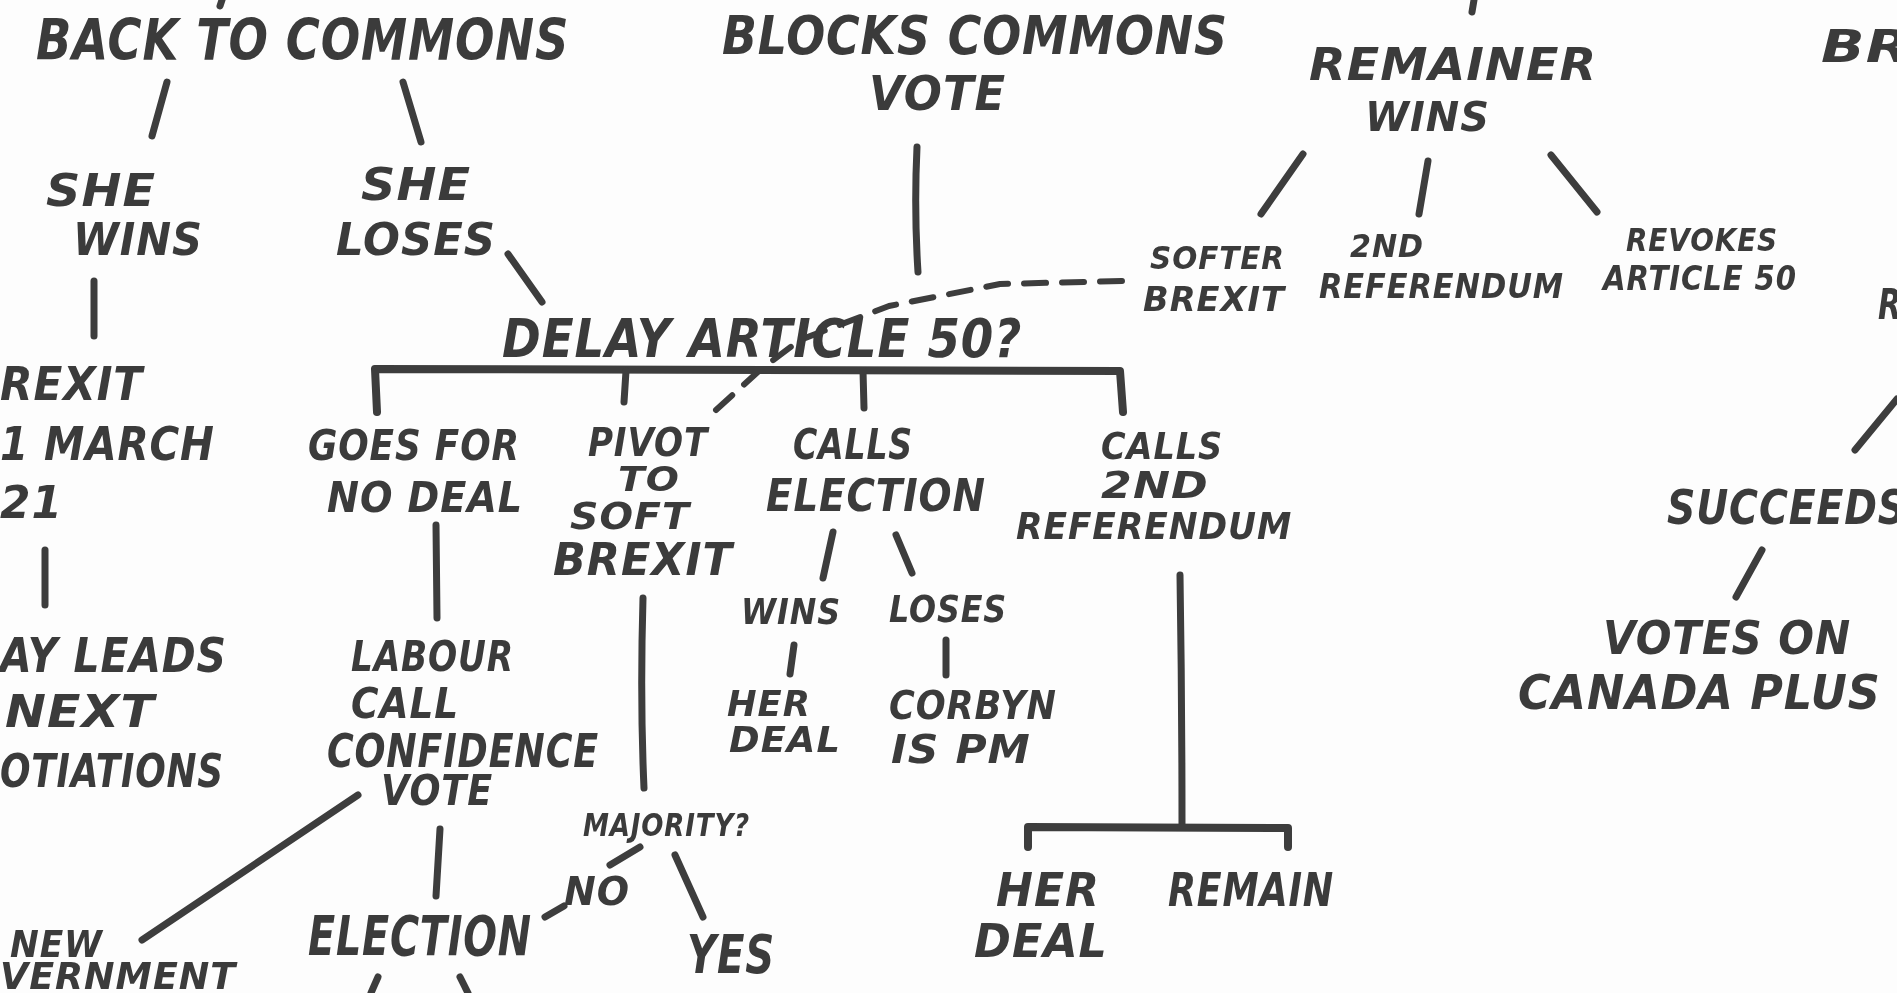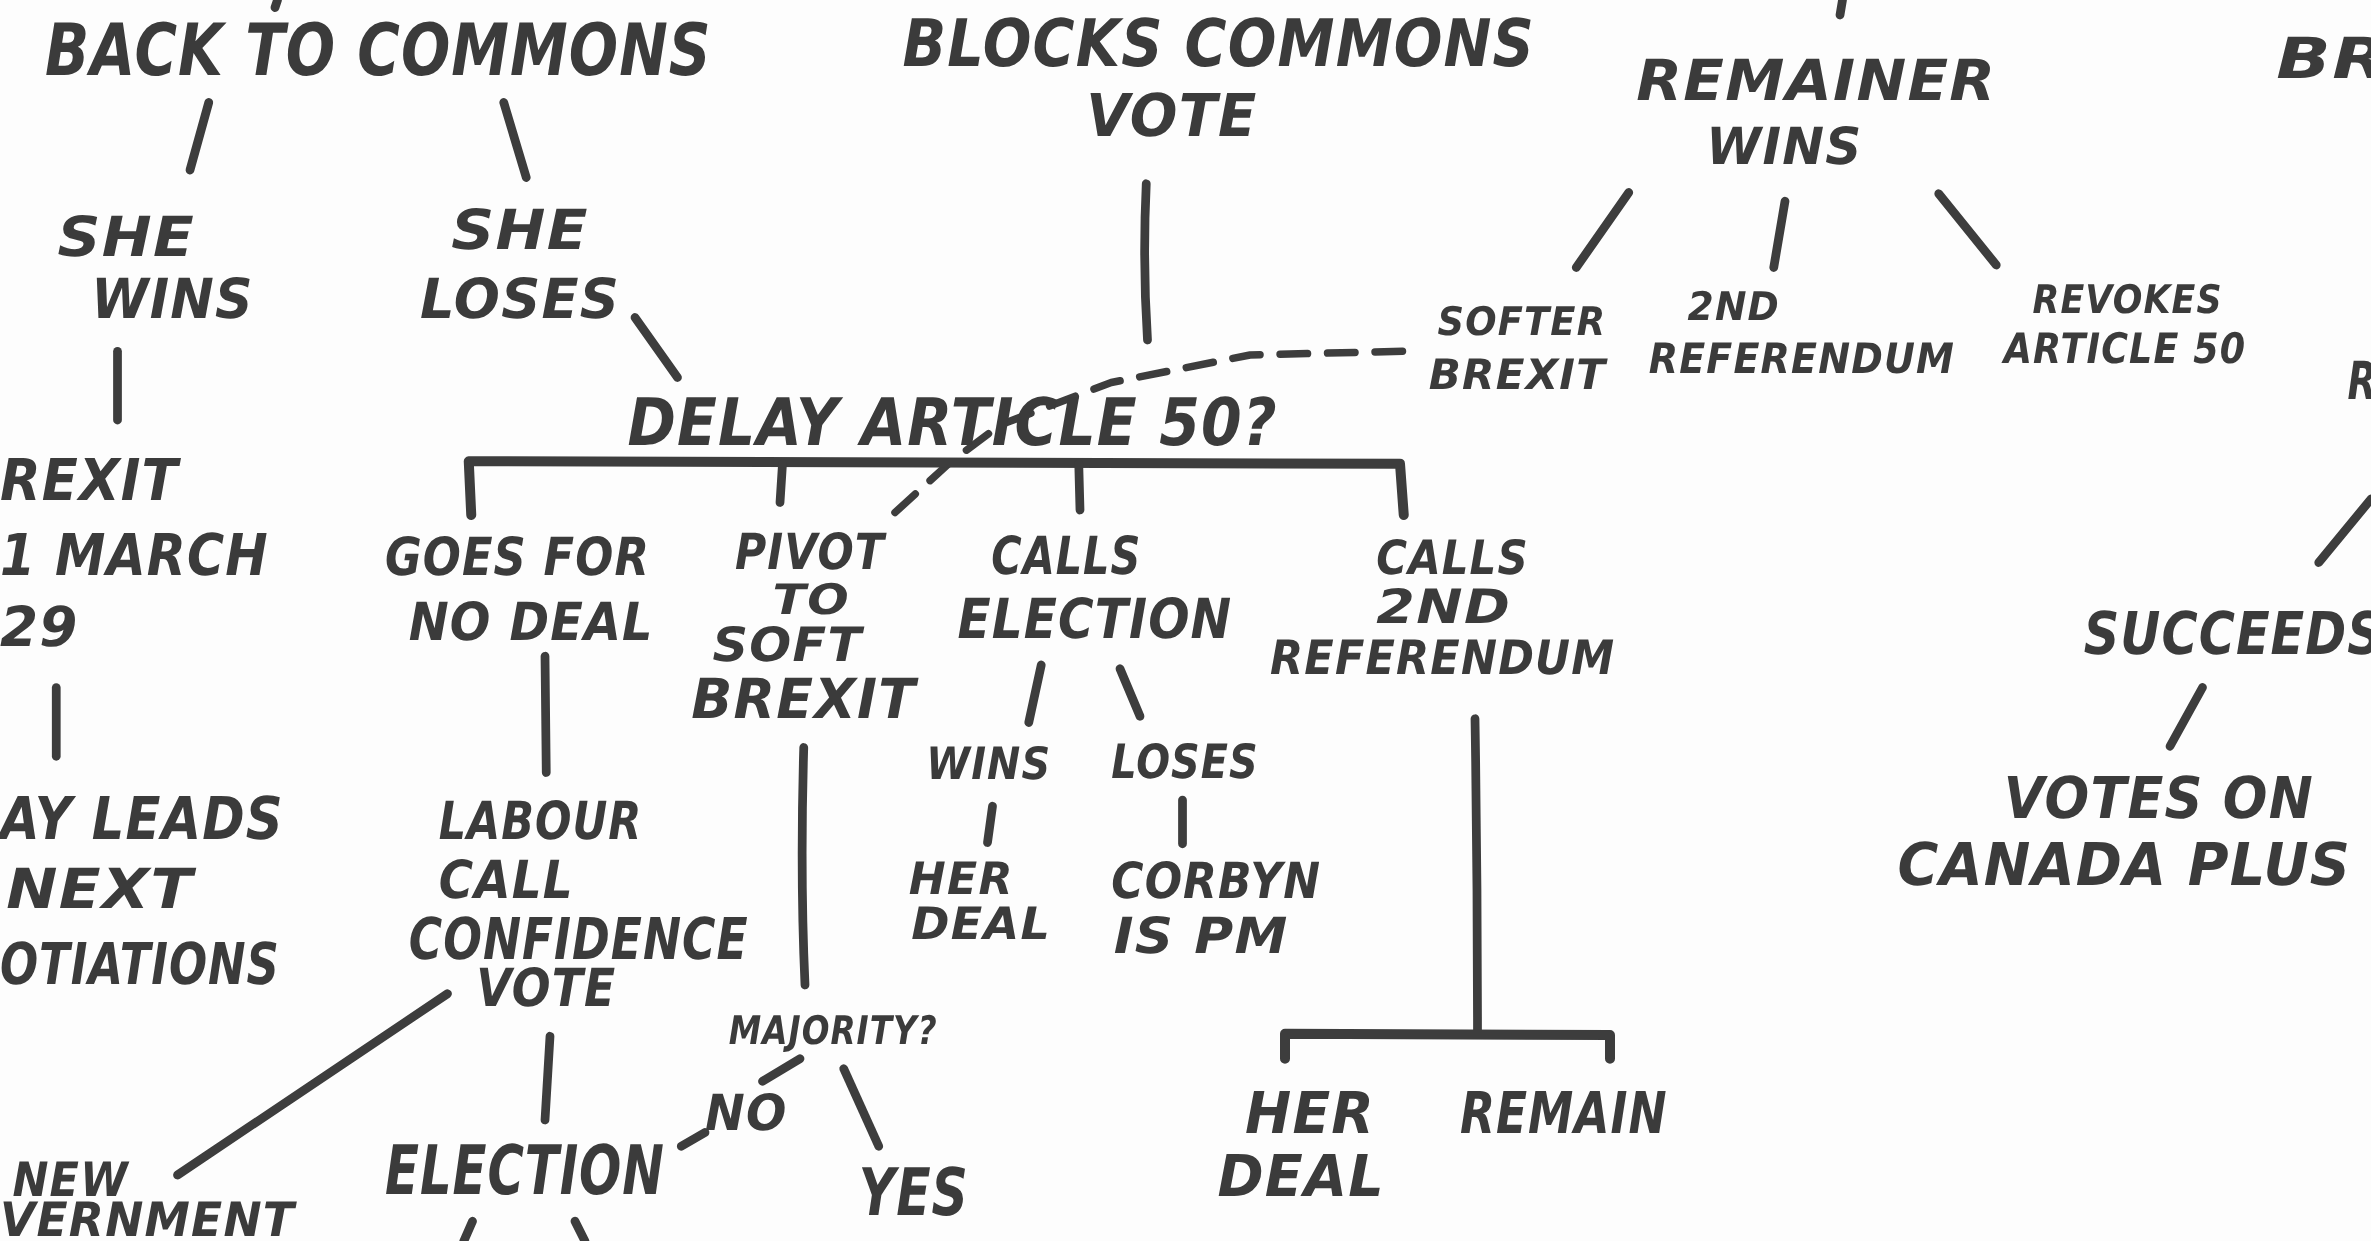--- a/index.html
+++ b/index.html
@@ -93,21 +93,21 @@
   <div class="lbl" style="left: 1821px; top: 24px; font-size: 45.15px; transform: scaleX(1.265);">BR</div>
 
   <div class="lbl" style="left: 46px; top: 169px; font-size: 44.1px; transform: scaleX(1.081);">SHE</div>
   <div class="lbl" style="left: 73px; top: 218px; font-size: 44.1px; transform: scaleX(0.944);">WINS</div>
 
   <div class="lbl" style="left: 361px; top: 163px; font-size: 44.1px; transform: scaleX(1.081);">SHE</div>
   <div class="lbl" style="left: 336px; top: 218px; font-size: 44.1px; transform: scaleX(0.984);">LOSES</div>
 
   <div class="lbl" style="left: 0px; top: 361px; font-size: 46.2px; transform: scaleX(0.914);">REXIT</div>
   <div class="lbl" style="left: 0px; top: 421px; font-size: 46.2px; transform: scaleX(0.877);">1 MARCH</div>
-  <div class="lbl" style="left: 0px; top: 481px; font-size: 44.1px; transform: scaleX(0.994);">29</div>
+  <div class="lbl" style="left: 0px; top: 481px; font-size: 44.1px; transform: scaleX(0.994);">21</div>
 
   <div class="lbl" style="left: 0px; top: 632px; font-size: 47.25px; transform: scaleX(0.866);">AY LEADS</div>
   <div class="lbl" style="left: 5px; top: 690px; font-size: 44.1px; transform: scaleX(1.11);">NEXT</div>
   <div class="lbl" style="left: 0px; top: 748px; font-size: 46.2px; transform: scaleX(0.777);">OTIATIONS</div>
 
   <div class="lbl" style="left: 10px; top: 926px; font-size: 37.8px; transform: scaleX(0.91);">NEW</div>
   <div class="lbl" style="left: 0px; top: 958px; font-size: 37.8px; transform: scaleX(0.965);">VERNMENT</div>
 
   <div class="lbl" style="left: 1150px; top: 243px; font-size: 31.5px; transform: scaleX(0.936);">SOFTER</div>
   <div class="lbl" style="left: 1143px; top: 283px; font-size: 33.6px; transform: scaleX(1.002);">BREXIT</div>

